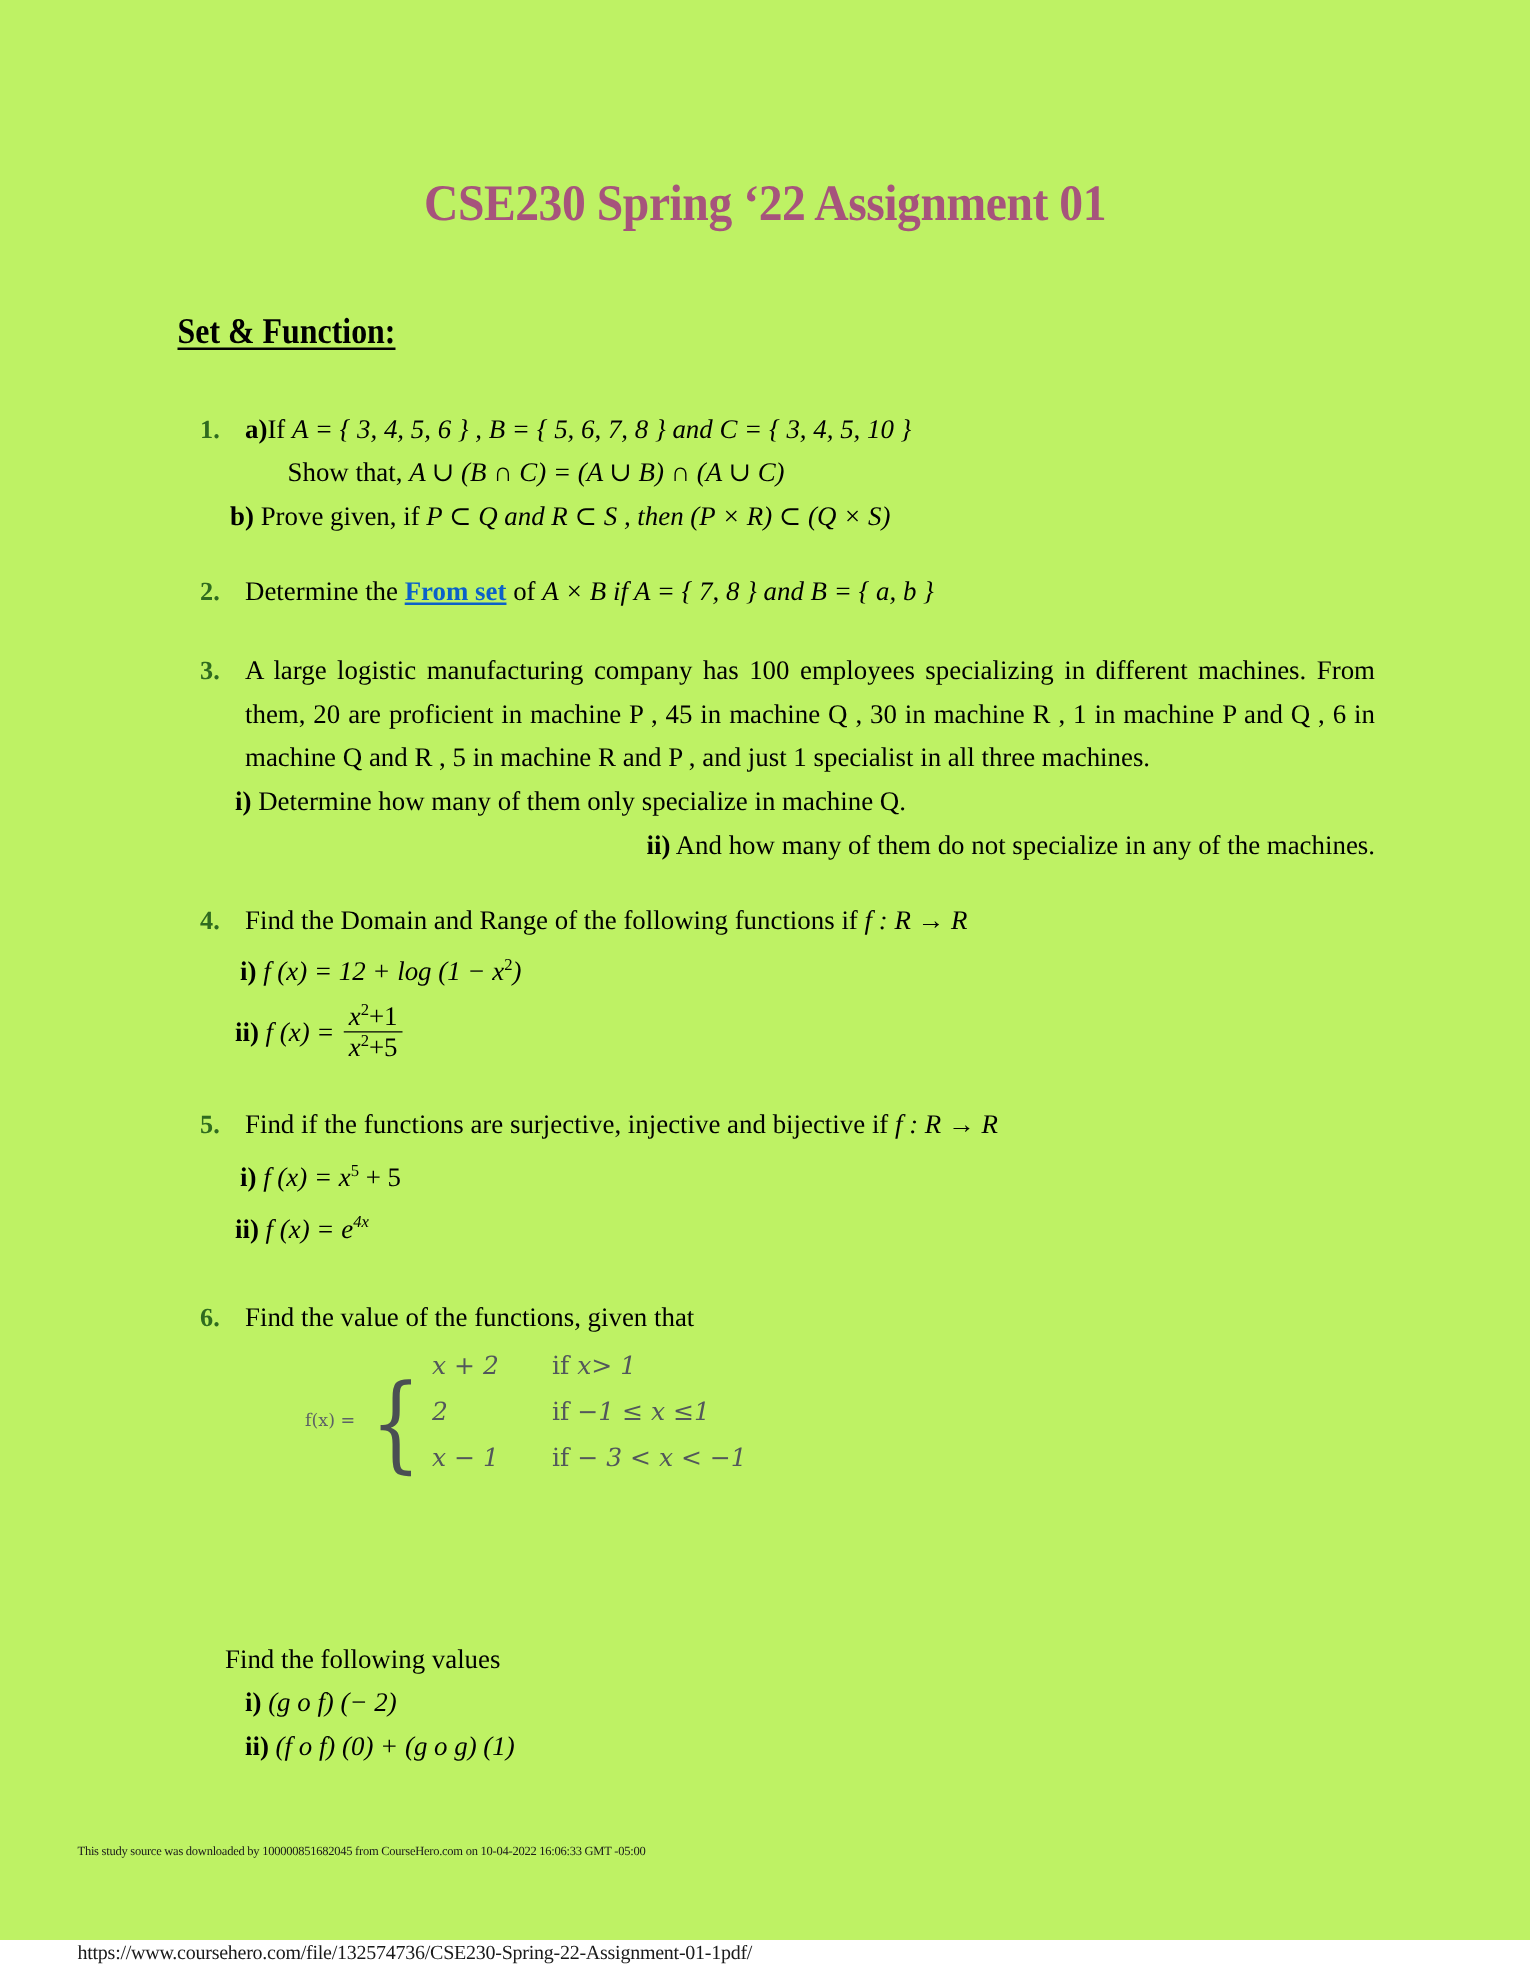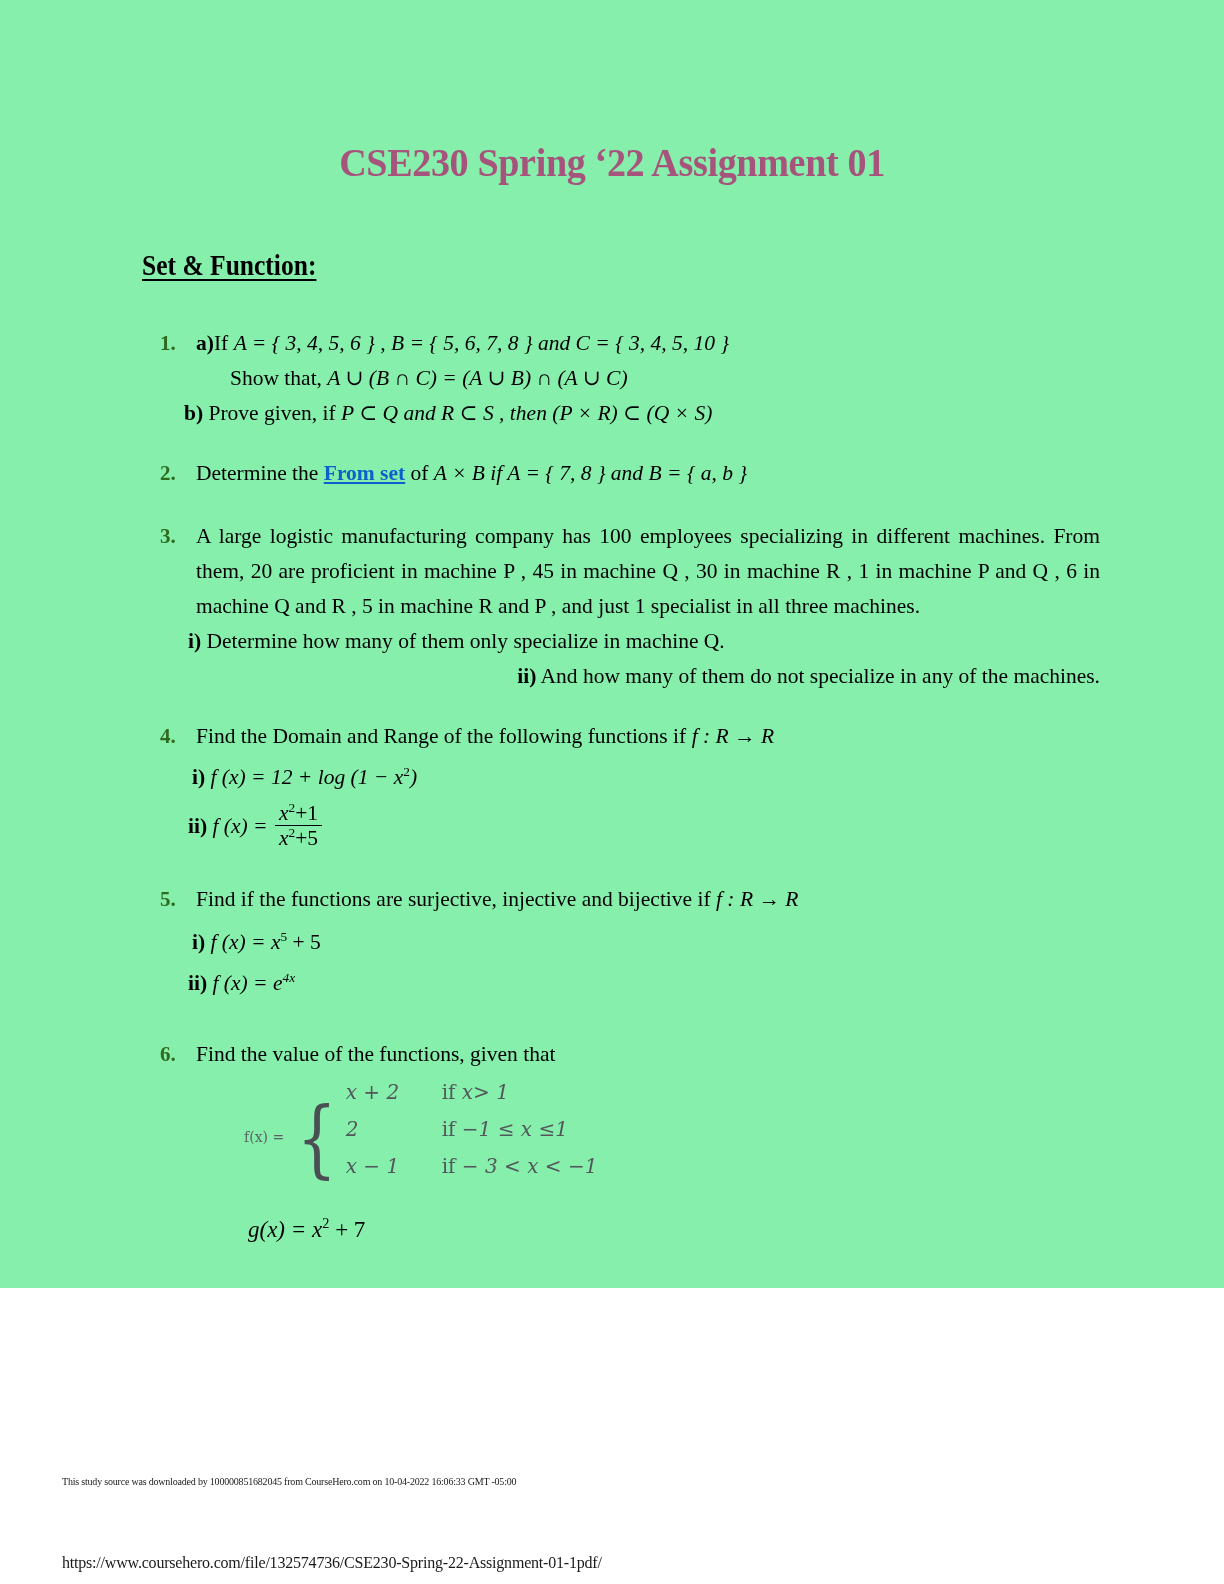--- a/index.html
+++ b/index.html
@@ -10,22 +10,22 @@
   body {
     width: 1224px; height: 1584px;
     position: relative;
     font-family: "Liberation Serif", "DejaVu Serif", serif;
     color: #000000;
     overflow: hidden;
   }
 
   .page {
     position: relative;
-    width: 1224px; height: 1288px;
-    background: #86efac;
+    width: 1224px; height: 1552px;
+    background: #bef264;
   }
 
   
   .doc-title {
     position: absolute;
     top: 140px; left: 0; width: 1224px;
     text-align: center;
     font-family: "Liberation Serif", "DejaVu Serif", serif;
     font-weight: bold;
     font-size: 41px;
@@ -245,22 +245,26 @@
               <span class="pw-cond"><span class="kw">if</span> <span class="vr">−1 ≤ x ≤1</span></span>
             </span>
             <span class="pw-row">
               <span class="pw-val">x − 1</span>
               <span class="pw-cond"><span class="kw">if</span> <span class="vr">− 3 &lt; x &lt; −1</span></span>
             </span>
           </span>
         </div>
       </div>
 
-      <div class="gx-line"><span class="m">g(x)  =  x</span><sup class="expn">2</sup><span class="n"> + 7</span></div>
     </div>
 
   </div>
 
+  <div class="tail">
+    <div class="lead">Find the following values</div>
+    <div class="ti"><span class="sublabel">i)</span> <span class="m">(g o f) (− 2)</span></div>
+    <div class="ti"><span class="sublabel">ii)</span> <span class="m">(f o f) (0)  +  (g o g) (1)</span></div>
+  </div>
 
   <div class="footer-note">This study source was downloaded by 100000851682045 from CourseHero.com on 10-04-2022 16:06:33 GMT -05:00</div>
   <div class="footer-url">https://www.coursehero.com/file/132574736/CSE230-Spring-22-Assignment-01-1pdf/</div>
 
 </div>
 
 </body></html>

